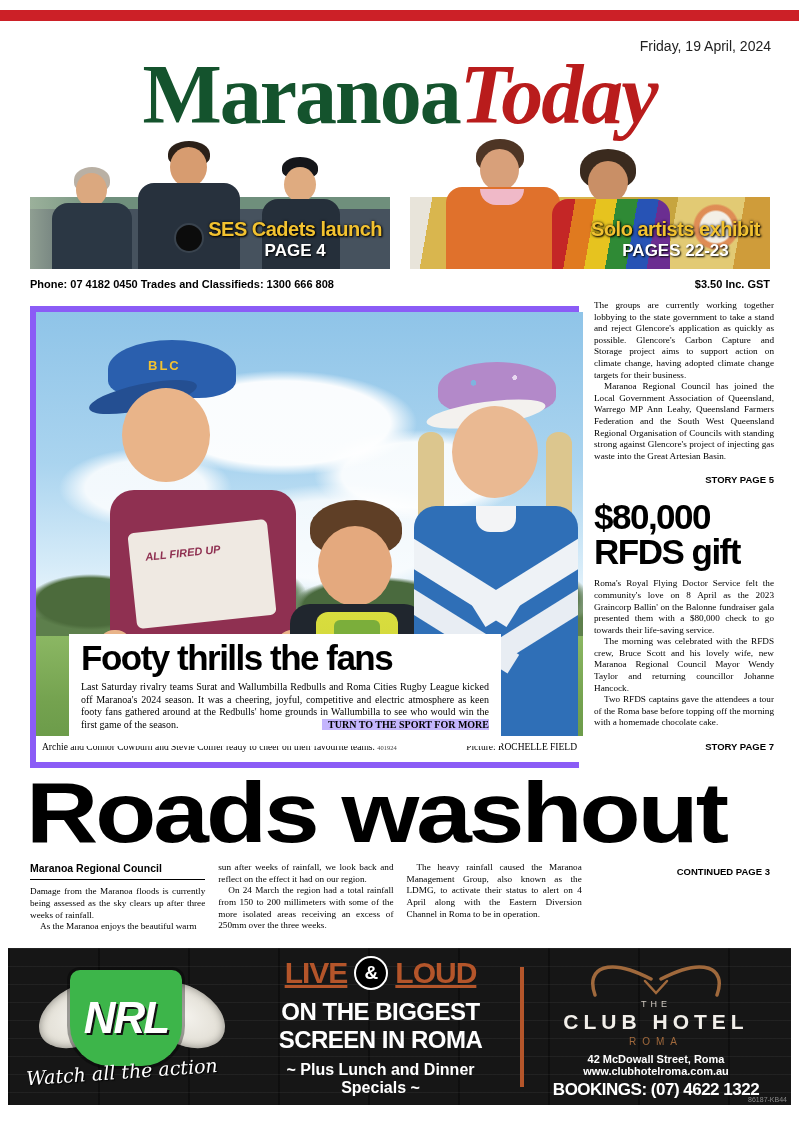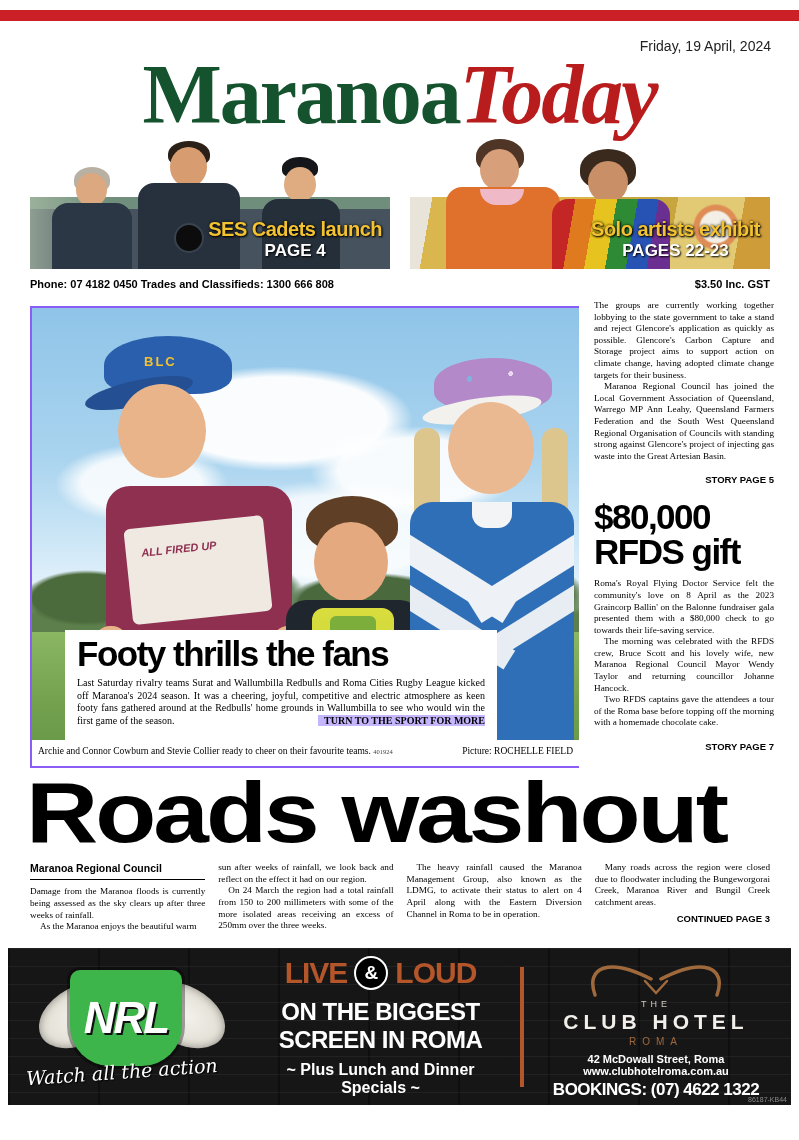--- a/index.html
+++ b/index.html
@@ -33,21 +33,21 @@
   .body-t { position:absolute; border-radius:16px 16px 0 0; }
   .teaser-text { position:absolute; right:10px; bottom:8px; text-align:center; z-index:5; }
   .teaser-title { font-size:20px; font-weight:bold; color:#f2c230;
                   text-shadow:1px 1px 2px #000, 0 0 3px rgba(0,0,0,.8); letter-spacing:-.5px;}
   .teaser-page { font-size:17px; font-weight:bold; color:#fff; text-shadow:1px 1px 2px #000; }
 
   .phoneline { position:absolute; top:278px; left:30px; width:740px; font-size:11px; font-weight:bold; }
   .price { position:absolute; right:0; top:0; }
 
   
-  .photo-frame { position:absolute; left:30px; top:306px; width:549px; height:462px; border:2px solid #8b5cf6; background:#fff; }
+  .photo-frame { position:absolute; left:30px; top:306px; width:549px; height:462px; border:6px solid #8b5cf6; background:#fff; }
   .photo { position:absolute; left:0; top:0; width:547px; height:434px; overflow:hidden;
            background:linear-gradient(180deg,#8fc4e8 0%,#aad4ef 35%,#d9edf9 60%,#e8f3fa 66%); }
   .clouds { position:absolute; left:0; top:20px; width:100%; height:260px;
             background:
              radial-gradient(ellipse 180px 70px at 45% 35%, rgba(255,255,255,.95) 0 60%, transparent 75%),
              radial-gradient(ellipse 140px 60px at 70% 55%, rgba(255,255,255,.9) 0 55%, transparent 75%),
              radial-gradient(ellipse 120px 55px at 20% 60%, rgba(255,255,255,.85) 0 50%, transparent 72%),
              radial-gradient(ellipse 200px 80px at 55% 80%, rgba(255,255,255,.8) 0 50%, transparent 70%); }
   .trees { position:absolute; left:0; top:250px; width:100%; height:80px;
            background:
@@ -100,21 +100,21 @@
   .ball-2 { left:130px; transform:rotate(28deg); }
   .nrl-shield { position:absolute; left:62px; top:22px; width:112px; height:96px; background:#3db54a;
                 border-radius:10px 10px 40px 40px; display:flex; align-items:center; justify-content:center;
                 box-shadow:0 0 0 3px rgba(0,0,0,.35); }
   .nrl-text { color:#fff; font-weight:bold; font-style:italic; font-size:44px; text-shadow:2px 2px 0 #111; letter-spacing:-2px;}
   .ad-script { position:absolute; left:18px; top:112px; width:210px; color:#fff; font-family:"DejaVu Serif", serif;
                font-style:italic; font-size:19px; transform:rotate(-4deg); white-space:nowrap;
                text-shadow:1px 1px 1px #000; }
   .ad-center { width:255px; text-align:center; color:#fff; }
   .liveloud { display:flex; align-items:center; justify-content:center; gap:7px; margin-bottom:8px; }
-  .liveloud .word { color:#b4552a; font-weight:bold; font-size:30px; letter-spacing:-1px; }
+  .liveloud .word { color:#b4552a; font-weight:bold; font-size:30px; letter-spacing:-1px;text-decoration:underline; }
   .amp-circle { width:34px; height:34px; border-radius:50%; background:#000; border:2px solid #fff;
                 display:flex; align-items:center; justify-content:center; color:#fff; font-weight:bold; font-size:19px; }
   .biggest { font-weight:bold; font-size:24px; letter-spacing:-.5px; line-height:1.15; }
   .specials { font-size:16px; font-weight:bold; margin-top:7px; }
   .ad-divider { width:4px; height:120px; background:#b4552a; margin:0 12px; }
   .ad-right { position:relative; width:240px; text-align:center; color:#fff; }
   .horns { display:block; margin:0 auto 2px auto; }
   .hotel-the { font-size:9px; letter-spacing:4px; color:#cfc8c0; }
   .hotel-name { font-size:21px; letter-spacing:5px; font-weight:bold; color:#f2efea; margin-top:1px;}
   .hotel-roma { font-size:10px; letter-spacing:6px; color:#a0693c; margin:2px 0 6px 0; }
@@ -265,21 +265,20 @@
       <p>As the Maranoa enjoys the beautiful warm</p>
     </div>
     <div class="col">
       <p>sun after weeks of rainfall, we look back and reflect on the effect it had on our region.</p>
       <p>On 24 March the region had a total rainfall from 150 to 200 millimeters with some of the more isolated areas receiving an excess of 250mm over the three weeks.</p>
     </div>
     <div class="col">
       <p style="text-indent:10px;">The heavy rainfall caused the Maranoa Management Group, also known as the LDMG, to activate their status to alert on 4 April along with the Eastern Diversion Channel in Roma to be in operation.</p>
     </div>
     <div class="col">
-      <p style="text-indent:10px;">Many roads across the region were closed due to floodwater including the Bungeworgorai Creek, Maranoa River and Bungil Creek catchment areas.</p>
       <div class="continued">CONTINUED PAGE 3</div>
     </div>
   </div>
 
   <div class="ad">
     <div class="ad-left">
       <div class="ball ball-1"></div>
       <div class="ball ball-2"></div>
       <div class="nrl-shield">
         <span class="nrl-text">NRL</span>

